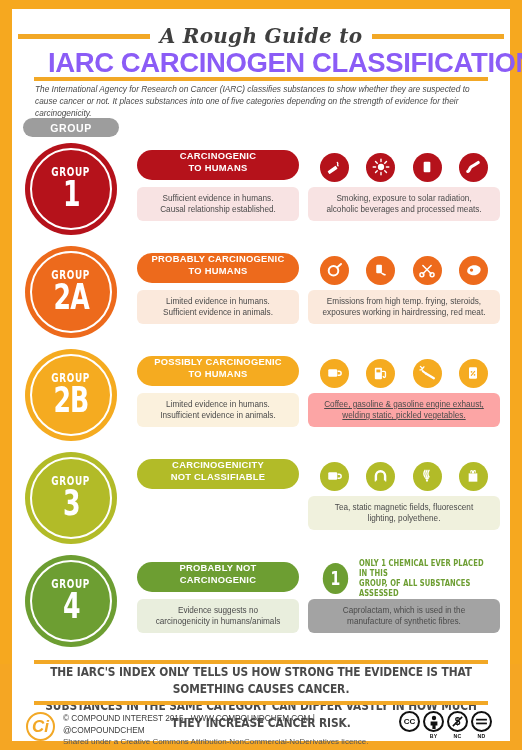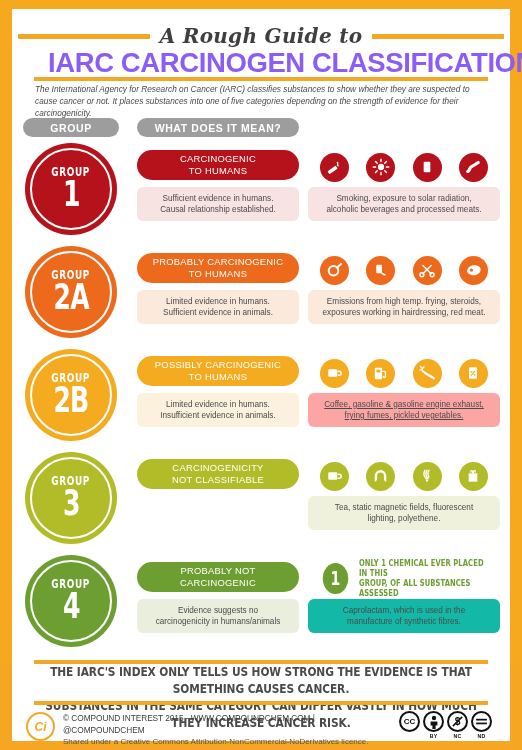--- a/index.html
+++ b/index.html
@@ -79,22 +79,22 @@
   }
   .circle .g-num{
     position:relative;z-index:2;
     font-family:"DejaVu Sans Condensed","Liberation Sans Narrow","Liberation Sans",sans-serif;
     font-size:35px;font-weight:700;color:#ffffff;line-height:34px;
     transform:scaleX(.80);letter-spacing:-1px;
   }
 
   .label-pill{
     position:absolute;left:125px;top:9px;width:162px;height:30px;border-radius:15px;
-    display:flex;align-items:center;justify-content:center;text-align:center;
-    color:#ffffff;font-size:9.4px;font-weight:400;line-height:11.6px;
+    display:flex;justify-content:center;text-align:center;
+    color:#ffffff;font-size:9.4px;font-weight:700;line-height:11.6px;
     letter-spacing:.25px;box-sizing:border-box;padding:0 6px;
   }
   .desc-box{
     position:absolute;left:125px;top:46px;width:162px;height:34px;border-radius:6px;
     display:flex;align-items:center;justify-content:center;text-align:center;
     font-size:8.2px;line-height:11.4px;color:#4b4b4b;box-sizing:border-box;padding:0 6px;
   }
   .icons{
     position:absolute;left:296px;top:9px;width:192px;height:34px;
     display:flex;align-items:center;justify-content:space-between;padding:0 12px;
@@ -135,21 +135,21 @@
     text-align:center;color:#4a4a4a;
     font-family:"DejaVu Sans Condensed","Liberation Sans Narrow","Liberation Sans",sans-serif;
     font-size:12.2px;font-weight:700;line-height:17px;letter-spacing:-.1px;
     transform:scaleX(.97);
   }
   .credit{position:absolute;left:14px;top:700px;width:470px;height:38px;}
   .ci-logo{
     position:absolute;left:0;top:3px;width:29px;height:29px;border-radius:50%;
     border:2px solid #f2a826;box-sizing:border-box;
     display:flex;align-items:center;justify-content:center;
-    color:#f2a826;font-size:12px;font-weight:700;font-style:italic;
+    color:#f2a826;font-size:17px;font-weight:700;font-style:italic;
   }
   .credit-lines{position:absolute;left:37px;top:3px;width:330px;}
   .credit-l1{font-size:8.3px;color:#3d3d3d;letter-spacing:-.05px;line-height:12px;}
   .credit-l2{font-size:8px;color:#555;line-height:12px;}
   .cc{position:absolute;right:4px;top:2px;display:flex;gap:3px;align-items:flex-start;}
   .cc-badge{display:flex;flex-direction:column;align-items:center;}
   .cc-circle{
     width:21px;height:21px;border-radius:50%;border:2px solid #111;box-sizing:border-box;
     display:flex;align-items:center;justify-content:center;background:#fff;
   }
@@ -166,21 +166,20 @@
     <div class="kicker-rule"></div>
     <div class="kicker">A Rough Guide to</div>
     <div class="kicker-rule"></div>
   </div>
   <div class="title">IARC CARCINOGEN CLASSIFICATIONS</div>
   <div class="title-rule"></div>
   <div class="intro">The International Agency for Research on Cancer (IARC) classifies substances to show whether they are suspected to cause cancer or not. It places substances into one of five categories depending on the strength of evidence for their carcinogenicity.</div>
 
   <div class="heads">
     <div class="head-pill c1" style="background: rgb(157, 157, 157);">GROUP</div>
-    <div class="head-pill c2" style="background: rgb(157, 157, 157);">WHAT DOES IT MEAN?</div>
   </div>
 
   <div class="row r0">
     <div class="circle" id="c0" style="background: rgb(181, 18, 27);">
       <div class="g-word">GROUP</div>
       <div class="g-num">1</div>
     </div>
     <div class="label-pill" id="l0" style="background: rgb(181, 18, 27);">
       <span><span>CARCINOGENIC</span><br>
       <span>TO HUMANS</span></span>
@@ -309,21 +308,21 @@
         <svg width="16" height="16" viewBox="0 0 24 24">
               <rect x="6" y="3.5" width="12" height="17" rx="1.8" fill="#fff"></rect>
               <path d="M9.5 15.5l5-6" stroke="#f5ab20" stroke-width="1.6" stroke-linecap="round"></path>
               <circle cx="9.8" cy="10.3" r="1.3" fill="#f5ab20"></circle>
               <circle cx="14.2" cy="14.8" r="1.3" fill="#f5ab20"></circle>
             </svg>
       </div>
     </div>
     <div class="inc-box" id="n2" style="background: #fca5a5; text-decoration: underline;">
       <span><span>Coffee, gasoline &amp; gasoline engine exhaust,</span><br>
-      <span>frying fumes, pickled vegetables.</span></span>
+      <span>welding static, pickled vegetables.</span></span>
     </div>
   </div>
 
   <div class="row r3">
     <div class="circle" id="c3" style="background: rgb(178, 187, 40);">
       <div class="g-word">GROUP</div>
       <div class="g-num">3</div>
     </div>
     <div class="label-pill" id="l3" style="background: rgb(178, 187, 40);">
       <span><span>CARCINOGENICITY</span><br>
@@ -376,21 +375,21 @@
       <span><span>Evidence suggests no</span><br>
       <span>carcinogenicity in humans/animals</span></span>
     </div>
     <div class="stat">
       <div class="stat-circle" id="sc4" style="background: rgb(109, 158, 50);">1</div>
       <div class="stat-text" id="st4" style="color: rgb(109, 158, 50);">
         <span>ONLY 1 CHEMICAL EVER PLACED IN THIS</span><br>
         <span>GROUP, OF ALL SUBSTANCES ASSESSED</span>
       </div>
     </div>
-    <div class="inc-box" id="n4" style="background: #14b8a6;">
+    <div class="inc-box" id="n4" style="background: #a3a3a3;">
       <span><span>Caprolactam, which is used in the</span><br>
       <span>manufacture of synthetic fibres.</span></span>
     </div>
   </div>
 
   <div class="foot-rule top"></div>
   <div class="foot-note">
     <span>THE IARC'S INDEX ONLY TELLS US HOW STRONG THE EVIDENCE IS THAT SOMETHING CAUSES CANCER.</span><br>
     <span>SUBSTANCES IN THE SAME CATEGORY CAN DIFFER VASTLY IN HOW MUCH THEY INCREASE CANCER RISK.</span>
   </div>

